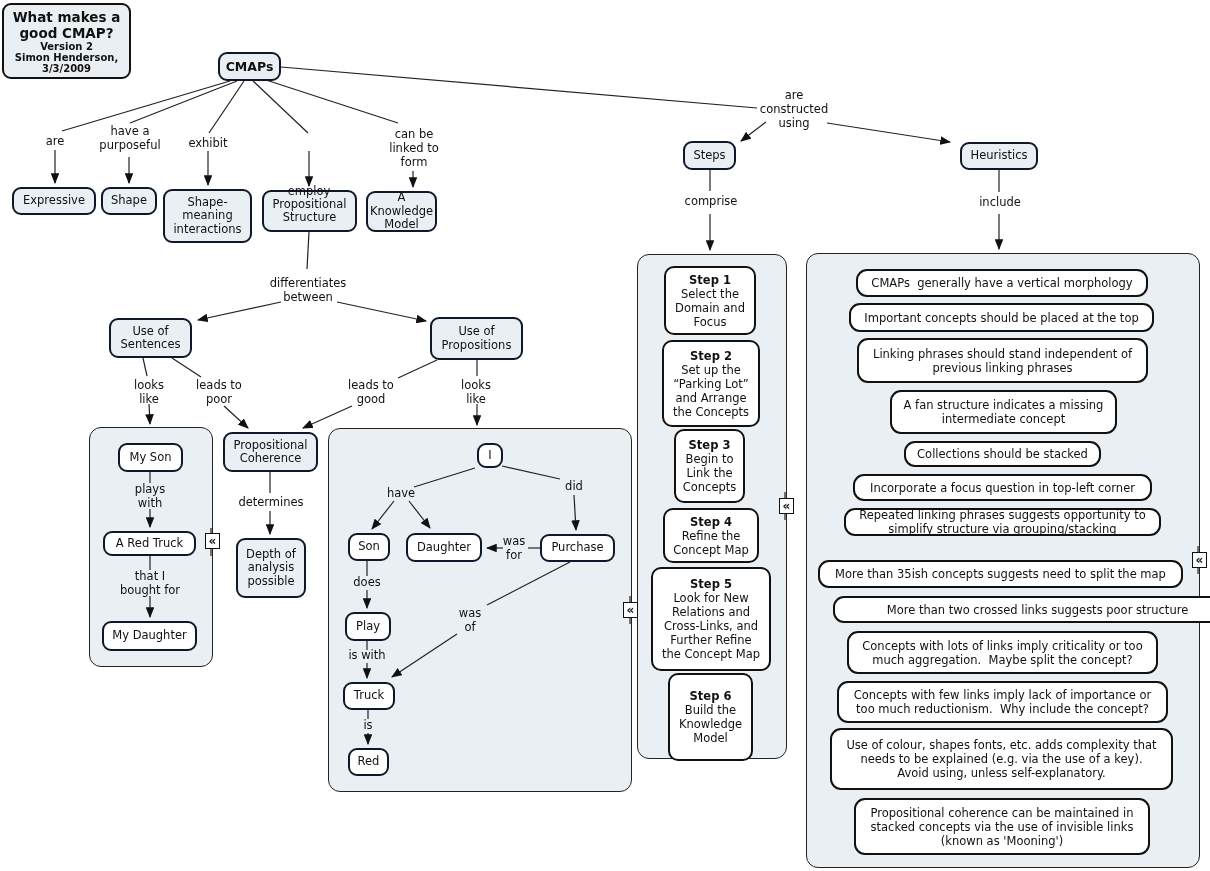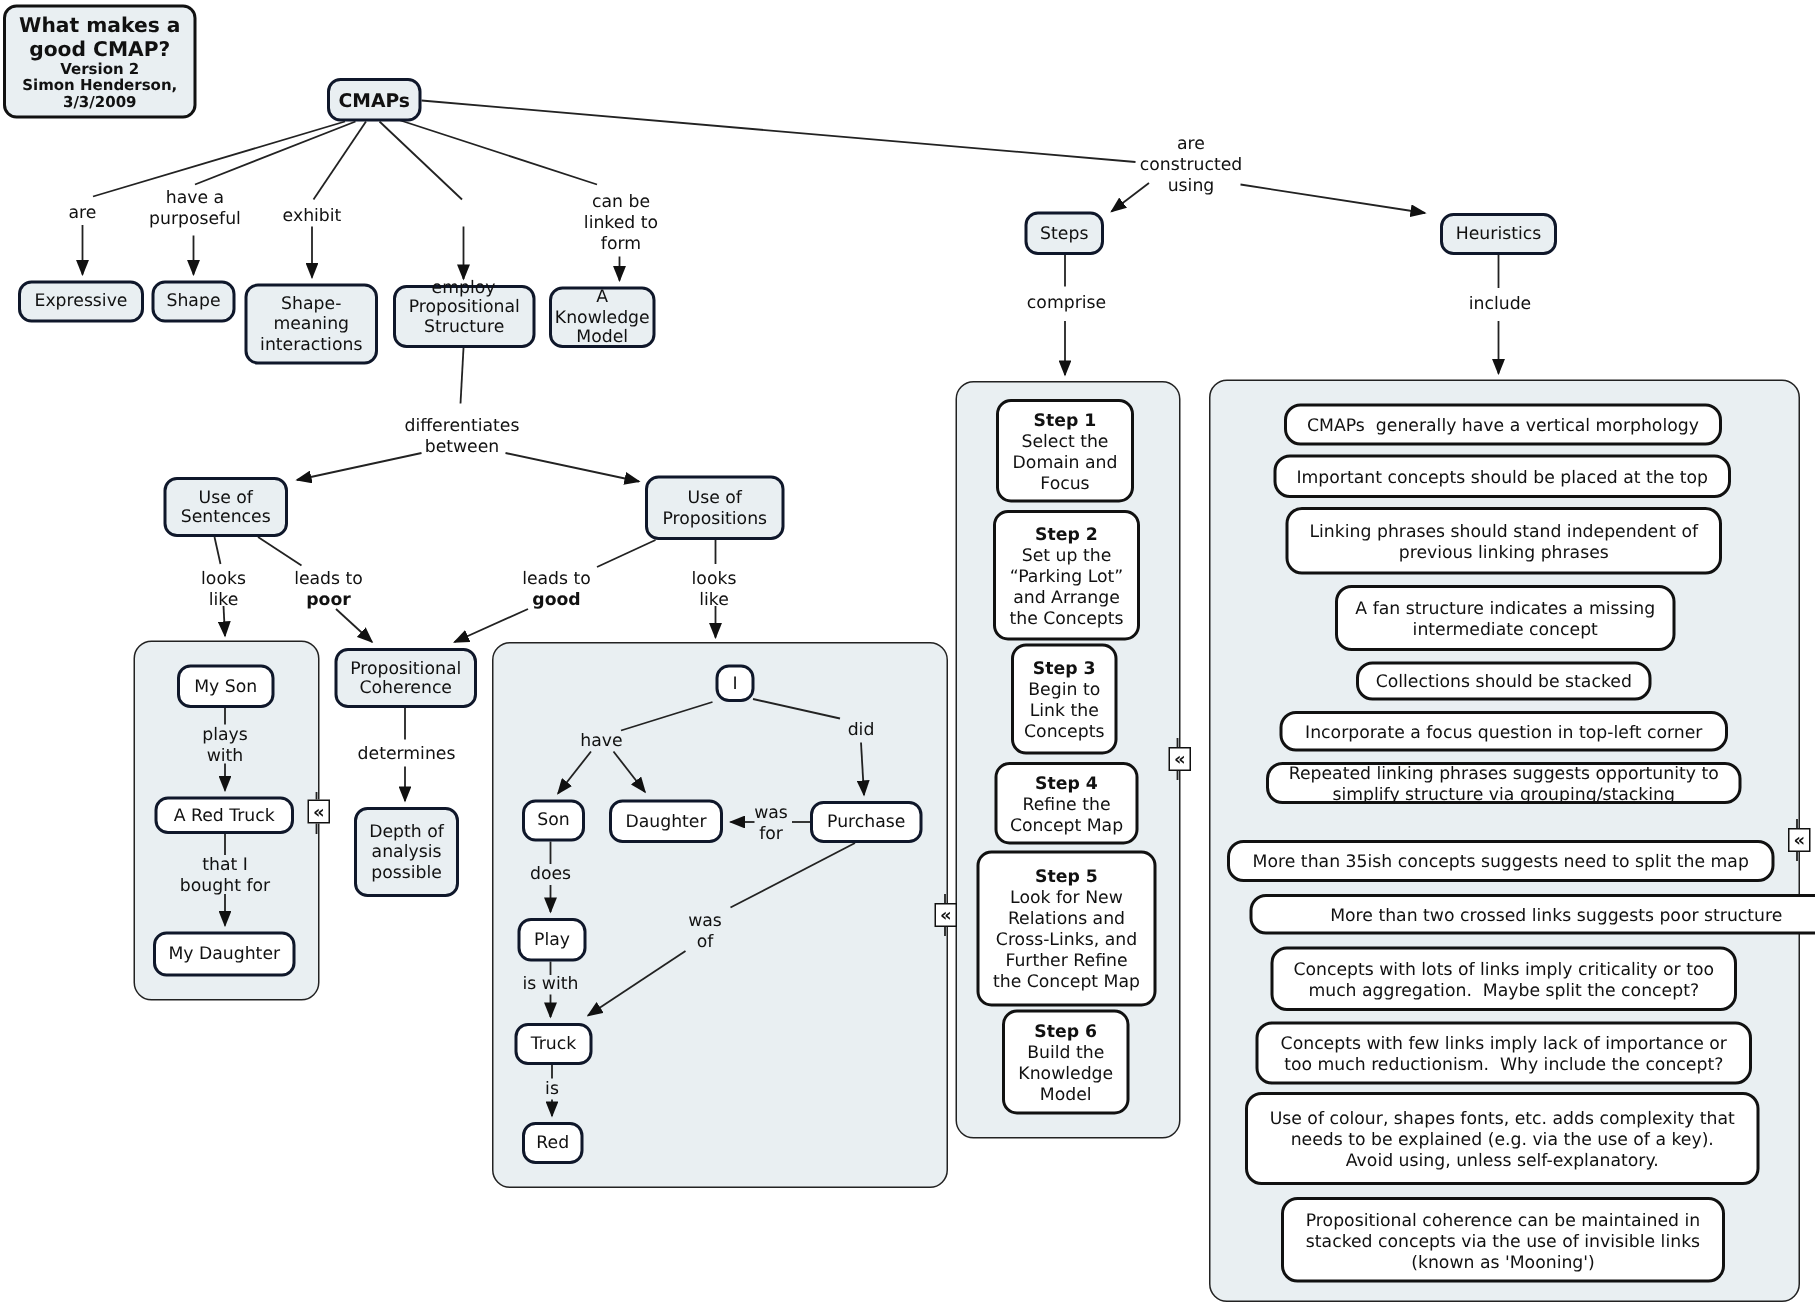--- a/index.html
+++ b/index.html
@@ -6,21 +6,21 @@
   #canvas{position:relative;width:1210px;height:871px;background:#fff;
     font-family:"DejaVu Sans","Liberation Sans",sans-serif;color:#111;overflow:hidden;}
   svg.wires{position:absolute;left:0;top:0;z-index:2;}
   .container-box{position:absolute;background:#e9eff2;border:1.5px solid #222;border-radius:12px;z-index:1;}
   .node{position:absolute;display:flex;align-items:center;justify-content:center;text-align:center;
     background:#e9eff2;border:2px solid #0f172a;border-radius:9px;font-size:11.5px;line-height:13.5px;
     white-space:pre-line;z-index:3;box-sizing:border-box;}
   .node.white{background:#fff;border-width:2.2px;}
   .node.bold{font-weight:bold;font-size:12.5px;}
   .lbl{position:absolute;text-align:center;font-size:11.5px;line-height:14px;white-space:pre-line;z-index:3;}
-  .lbl b{font-weight:bold;}
+  .lbl b{font-weight:normal;}
   .stepbox{position:absolute;background:#fff;border:2.4px solid #111;border-radius:10px;display:flex;
     flex-direction:column;align-items:center;justify-content:center;text-align:center;font-size:11.5px;
     line-height:14px;z-index:3;box-sizing:border-box;white-space:pre-line;}
   .stepbox .st{font-weight:bold;}
   .heur{position:absolute;background:#fff;border:2px solid #111;border-radius:11px;display:flex;
     align-items:center;justify-content:center;text-align:center;font-size:11.5px;line-height:14px;
     z-index:3;padding:2px 6px;box-sizing:border-box;white-space:pre-wrap;}
   .collapse{position:absolute;width:15px;height:16px;background:#fff;border:1.5px solid #111;display:flex;
     align-items:center;justify-content:center;font-size:12px;font-weight:bold;z-index:4;line-height:1;
     box-sizing:border-box;}
@@ -215,21 +215,21 @@
 Concept Map</span>
   </div>
   <div class="stepbox" style="left:651px;top:567px;width:120px;height:104px;">
     <span class="st">Step 5</span>
     <span>Look for New
 Relations and
 Cross-Links, and
 Further Refine
 the Concept Map</span>
   </div>
-  <div class="stepbox" style="left:668px;top:673px;width:85px;height:70px;">
+  <div class="stepbox" style="left:668px;top:673px;width:85px;height:88px;">
     <span class="st">Step 6</span>
     <span>Build the
 Knowledge
 Model</span>
   </div>
 
   <div class="heur" style="left:856px;top:269px;width:292px;height:28px;">CMAPs  generally have a vertical morphology</div>
   <div class="heur" style="left:849px;top:303px;width:305px;height:29px;text-align:right;">Important concepts should be placed at the top</div>
   <div class="heur" style="left:857px;top:338px;width:291px;height:45px;">Linking phrases should stand independent of
 previous linking phrases</div>

